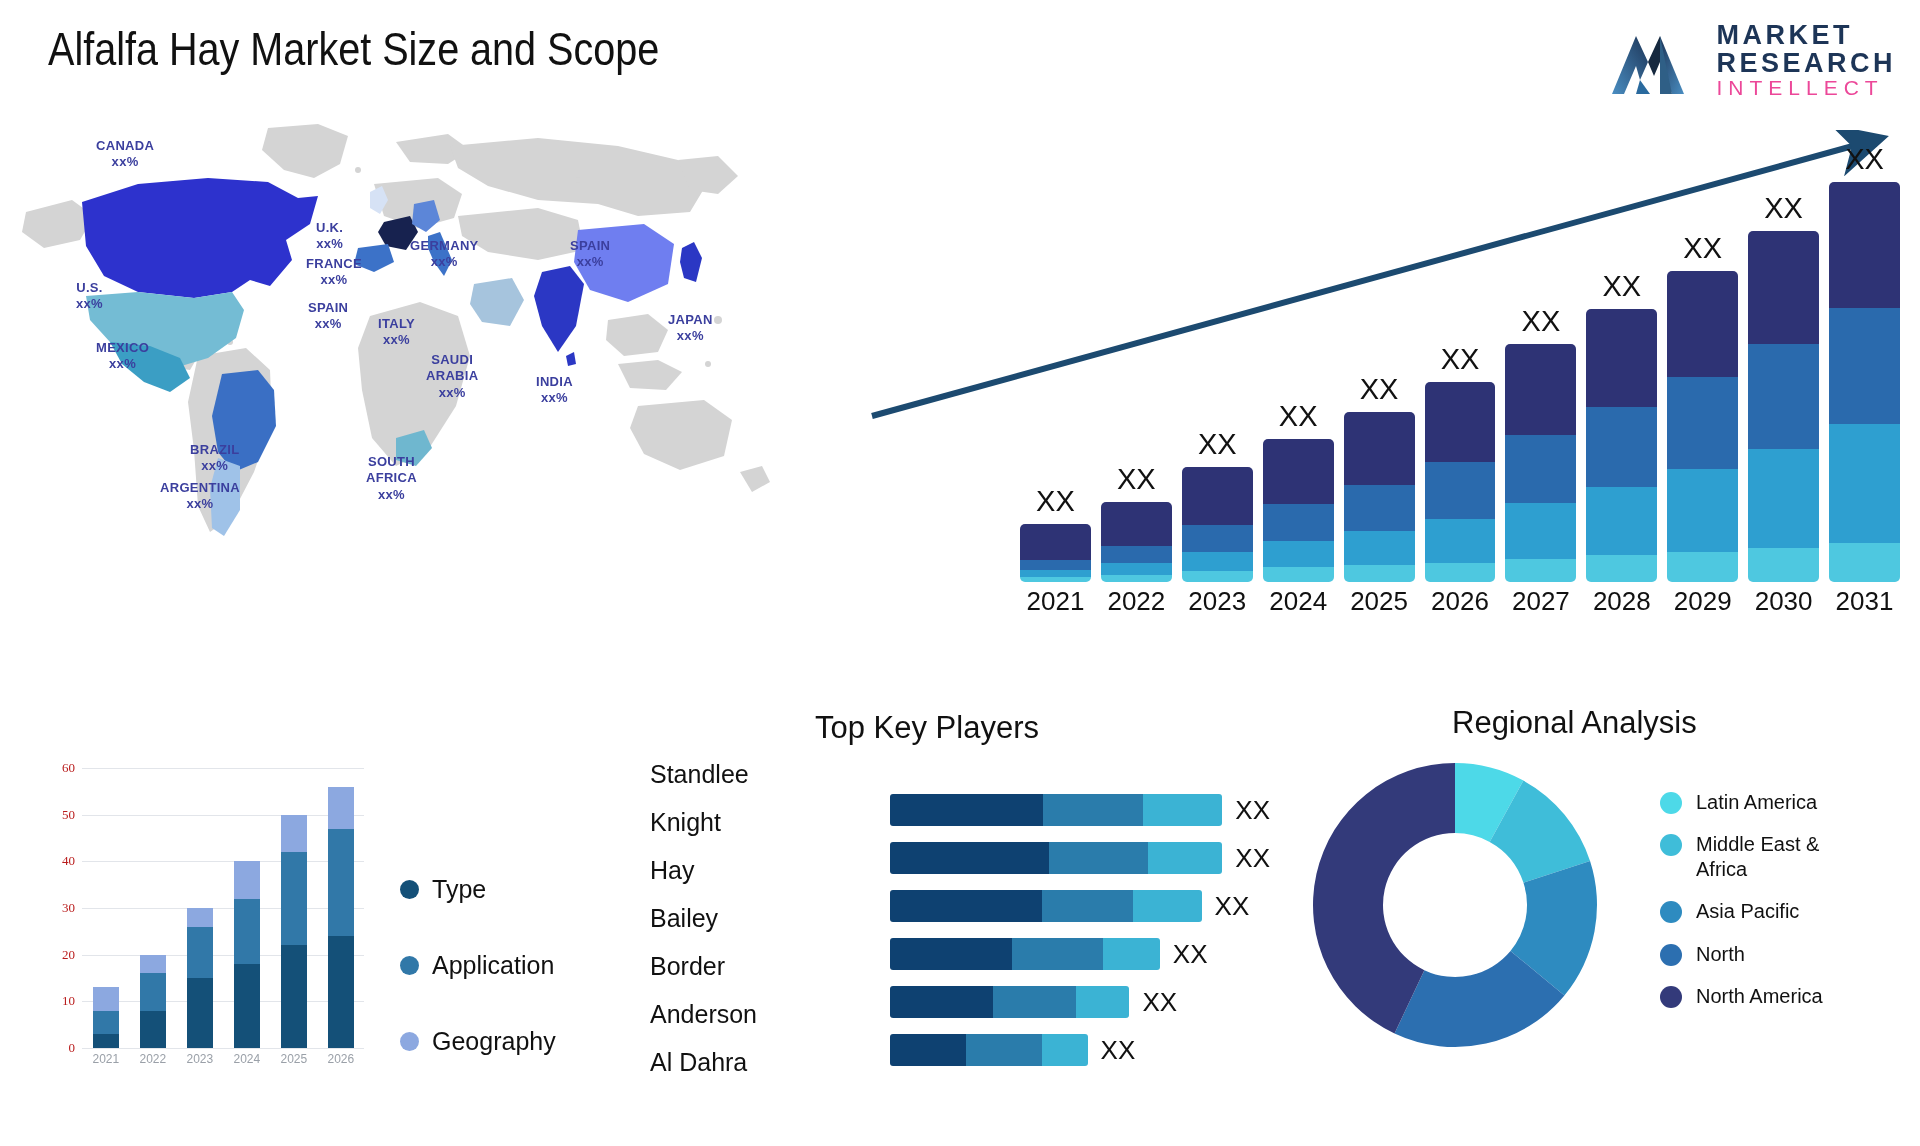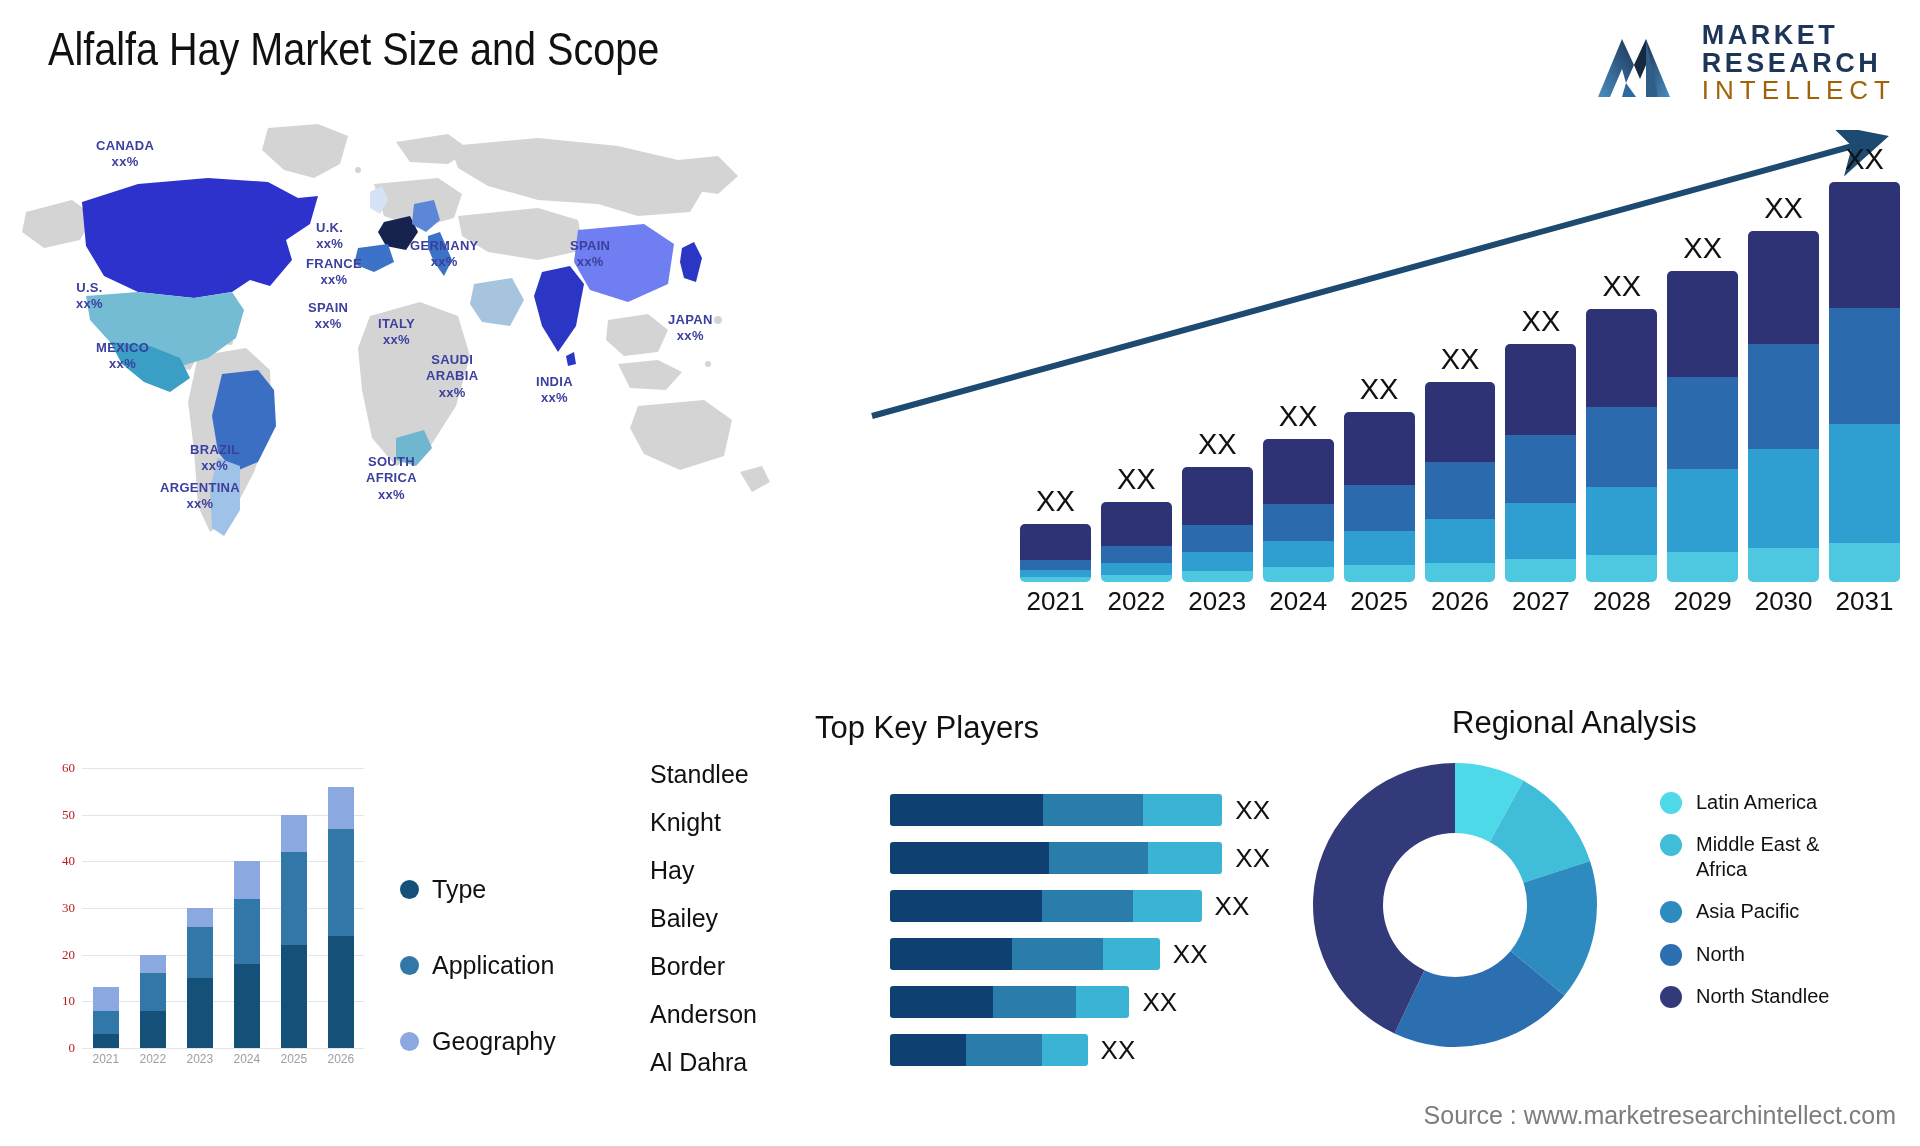--- a/index.html
+++ b/index.html
@@ -13,21 +13,21 @@
     font-size:46px; font-weight:400; color:#111;
     font-family:"Liberation Sans", sans-serif;
     transform:scaleX(.86); transform-origin:left top;
     letter-spacing:0px; white-space:nowrap;
   }
   .logo{ position:absolute; right:24px; top:22px; display:flex; align-items:center; gap:14px; }
   .logo-mark{ width:92px; height:72px; }
   .logo-text{ display:flex; flex-direction:column; line-height:1.02; }
   .logo-l1,.logo-l2{ font-size:27px; font-weight:bold; color:#1d3557; letter-spacing:3.5px;
      font-family:"Liberation Sans", sans-serif; }
-  .logo-l3{ font-size:26px; font-weight:400; color:#a16207; letter-spacing:6px;
+  .logo-l3{ font-size:21px; font-weight:400; color:#ec4899; letter-spacing:6px;
      font-family:"Liberation Sans", sans-serif; }
 
   
   .map-wrap{ position:absolute; left:18px; top:120px; width:800px; height:430px; }
   .map-label{ position:absolute; color:#3b3f9e; font-weight:bold; font-size:13px;
      text-align:center; line-height:1.25; letter-spacing:.3px; white-space:nowrap;
      font-family:"Liberation Sans", sans-serif; }
   .map-label .pct{ display:block; font-weight:bold; }
 
   
@@ -511,18 +511,17 @@
       <div class="dl-row">
         <span class="dl-dot" style="background: rgb(46, 139, 192);"></span>
         <span class="dl-txt">Asia Pacific</span>
       </div>
       <div class="dl-row">
         <span class="dl-dot" style="background: rgb(44, 111, 176);"></span>
         <span class="dl-txt">North</span>
       </div>
       <div class="dl-row">
         <span class="dl-dot" style="background: rgb(51, 58, 122);"></span>
-        <span class="dl-txt">North Standlee</span>
+        <span class="dl-txt">North America</span>
       </div>
     </div>
 
-  <div class="source">Source : www.marketresearchintellect.com</div>
 </div>
 
 </body></html>

